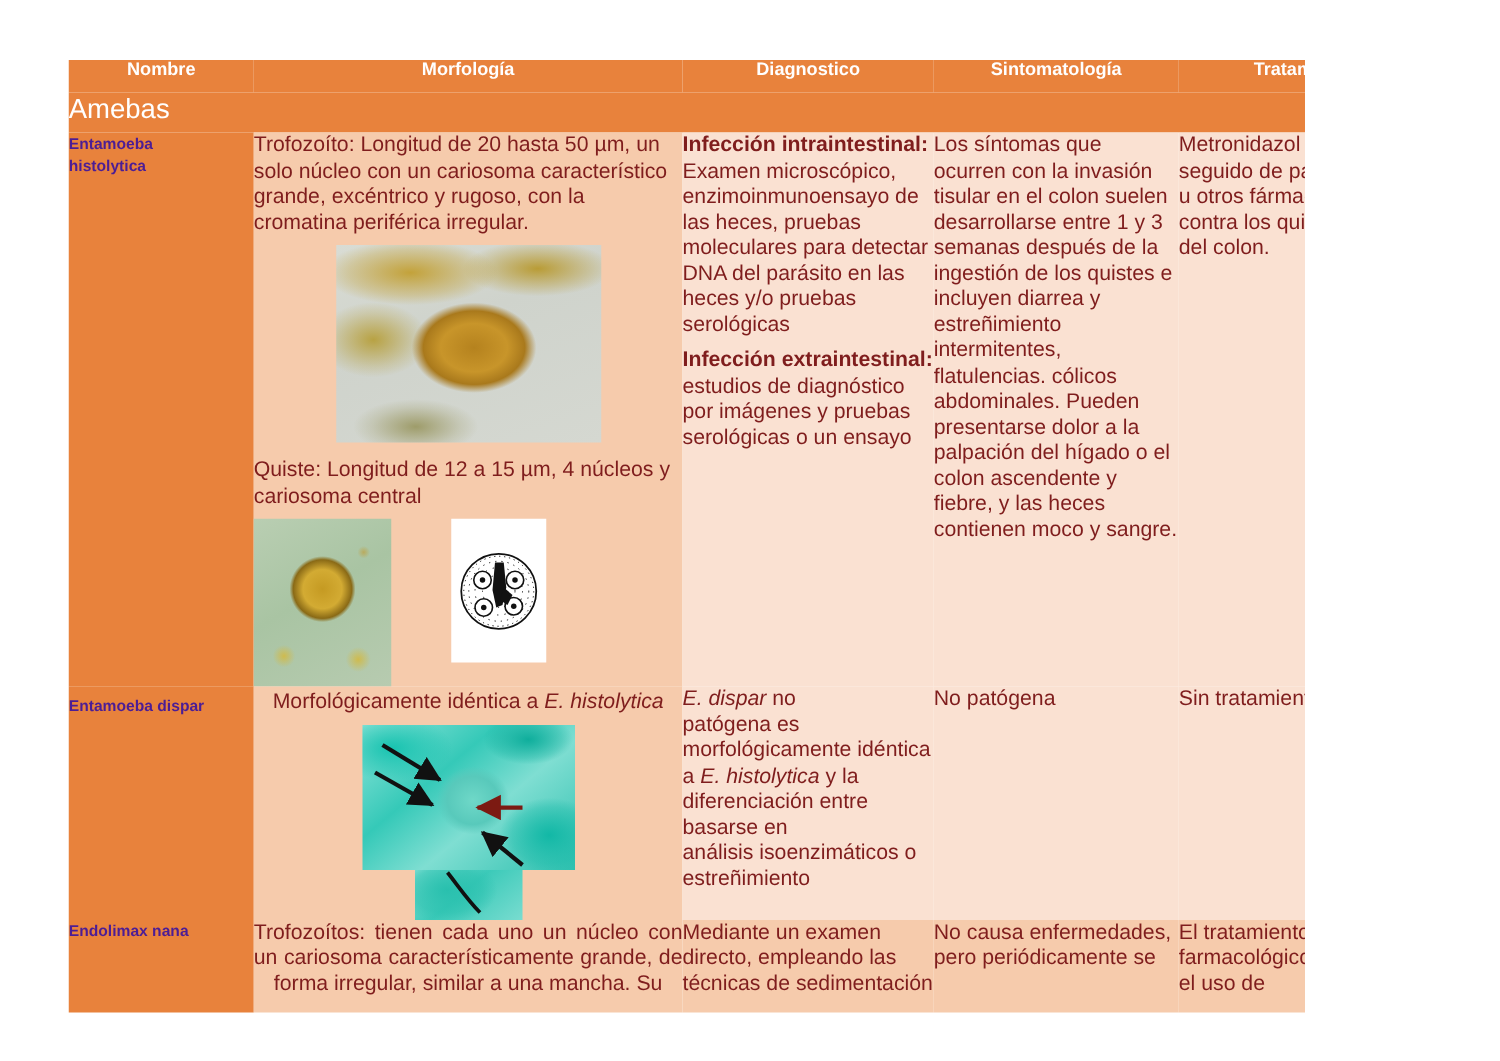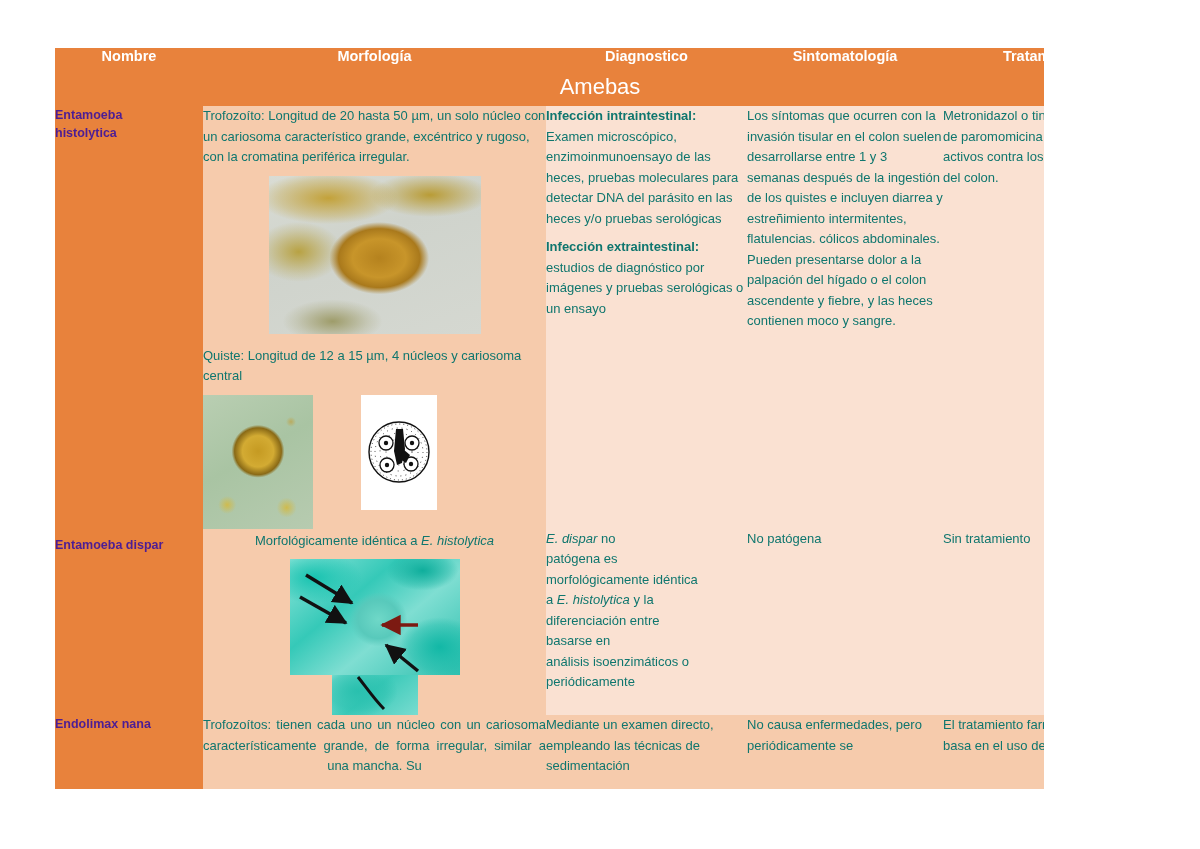--- a/index.html
+++ b/index.html
@@ -42,21 +42,20 @@
     border-bottom: 2px solid #ffffff;
     height: 26px;
     line-height: 17px;
   }
   .hdr-cell:last-child { border-right: none; }
 
   .section-cell {
     background: #E8823C;
     color: #ffffff;
     font-size: 22px;
-    text-align: center;
     padding: 3px 4px 6px 4px;
     height: 32px;
     line-height: 26px;
     border-bottom: 2px solid #ffffff;
   }
 
   
   .name-cell {
     background: #E8823C;
     color: #4c1d95;
@@ -67,22 +66,22 @@
     border-right: 2px solid #ffffff;
     border-bottom: 2px solid #ffffff;
     vertical-align: middle;
     padding: 4px 6px;
   }
   .name-cell.top-align { vertical-align: top; padding-top: 7px; }
 
   
   .body-cell {
     background: #FAE1D2;
-    color: #0f766e;
-    font-size: 13px;
+    color: #7f1d1d;
+    font-size: 17px;
     line-height: 20.5px;
     padding: 6px 8px 8px 8px;
     border-right: 2px solid #ffffff;
     border-bottom: 2px solid #ffffff;
   }
   .body-cell:last-child { border-right: none; }
   .body-cell.deep { background: #F6CBAC; }
   .body-cell.morf { background: #F6CBAC; }
 
   .body-cell p { margin: 0; }
@@ -263,21 +262,21 @@
       </td>
 
       <td class="body-cell">
         <p><span class="ital">E. dispar</span><span> no</span></p>
         <p>patógena es</p>
         <p>morfológicamente idéntica</p>
         <p><span>a </span><span class="ital">E. histolytica</span><span> y la</span></p>
         <p>diferenciación entre</p>
         <p>basarse en</p>
         <p>análisis isoenzimáticos o</p>
-        <p>periódicamente</p>
+        <p>estreñimiento</p>
       </td>
 
       <td class="body-cell">No patógena</td>
 
       <td class="body-cell">Sin tratamiento</td>
     </tr>
 
     <tr>
       <td class="name-cell" style="height:74px;">Endolimax nana</td>
       <td class="body-cell deep justify-text">Trofozoítos: tienen cada uno un núcleo con un cariosoma característicamente grande, de forma irregular, similar a una mancha.  Su</td>

